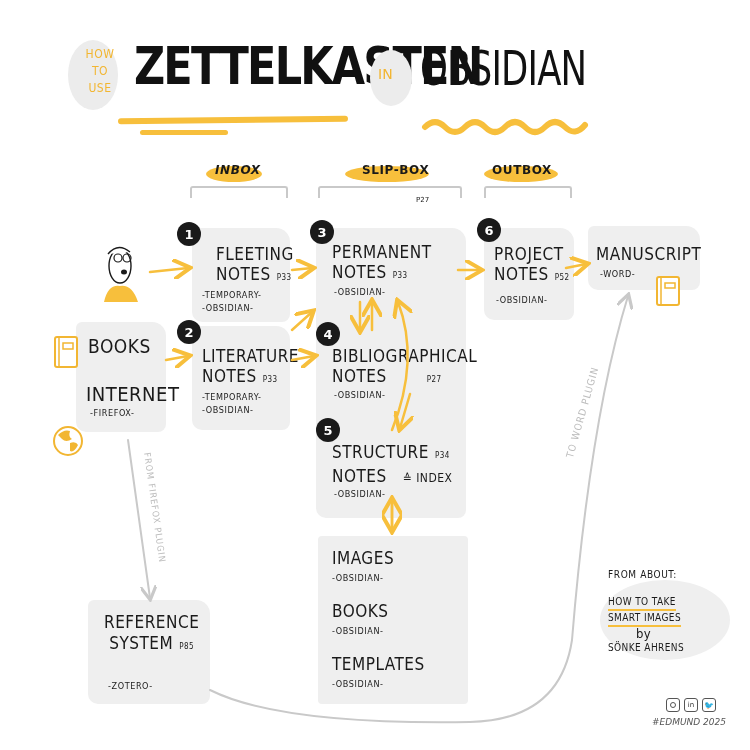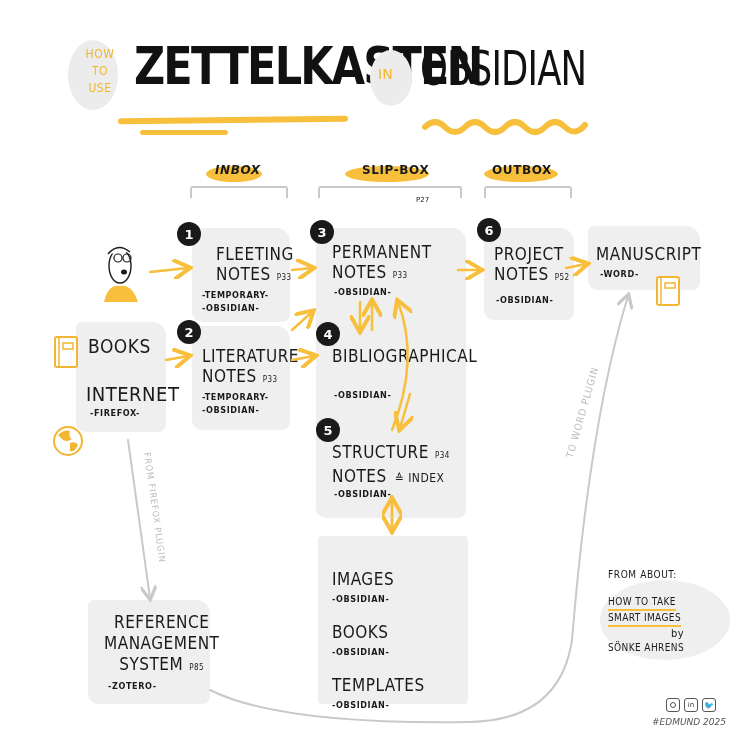--- a/index.html
+++ b/index.html
@@ -7,21 +7,21 @@
   body { position: relative; font-family: "DejaVu Sans", sans-serif; color: #1a1a1a; }
   .abs { position: absolute; }
   .hand { font-family: "DejaVu Sans Condensed", "DejaVu Sans", sans-serif; letter-spacing: 0.5px; }
   .card { position: absolute; background: #efefef; border-radius: 6px 14px 8px 10px; }
   .num {
     position: absolute; width: 24px; height: 24px; border-radius: 50%;
     background: #1a1a1a; color: #fff; font-weight: bold; font-size: 13px;
     display: flex; align-items: center; justify-content: center;
   }
   .title { font-size: 17px; line-height: 20px; text-transform: uppercase; font-weight: 500; }
-  .sub { font-size: 9px; letter-spacing: 0.6px; line-height: 13px; font-weight: bold; }
+  .sub { font-size: 9px; letter-spacing: 0.6px; line-height: 13px; }
   .page { font-size: 8px; margin-left: 6px; }
   .lbl-pill { position: absolute; height: 16px; border-radius: 50%; background: #f7bf3c; }
   .section-label { position: absolute; font-size: 12px; font-weight: 600; letter-spacing: 0.6px; }
   .bracket { position: absolute; border: 2px solid #c9c9c9; border-bottom: none; border-radius: 3px 3px 0 0; height: 12px; }
   svg { overflow: visible; }
 </style>
 </head>
 <body>
 
 <div class="abs" style="left:0;top:0;width:750px;height:150px;">
@@ -107,27 +107,28 @@
 <div class="num" style="left:310px;top:220px;">3</div>
 <div class="abs hand title" style="left:332px;top:242px;">
   <div>PERMANENT</div>
   <div><span>NOTES</span><span class="page">P33</span></div>
 </div>
 <div class="abs hand sub" style="left:334px;top:286px;">-OBSIDIAN-</div>
 
 <div class="num" style="left:316px;top:322px;">4</div>
 <div class="abs hand title" style="left:332px;top:346px;">
   <div>BIBLIOGRAPHICAL</div>
+  <div><span>NOTES</span><span class="page" style="margin-left:40px;">P27</span></div>
 </div>
 <div class="abs hand sub" style="left:334px;top:389px;">-OBSIDIAN-</div>
 
 <div class="num" style="left:316px;top:418px;">5</div>
 <div class="abs hand title" style="left:332px;top:442px;">
   <div><span>STRUCTURE</span><span class="page">P34</span></div>
-  <div><span>NOTES</span><span style="font-size:12px;margin-left:8px;">≙ INDEX</span></div>
+  <div><span>NOTES</span><span style="font-size:12px;margin-left:16px;">≙ INDEX</span></div>
 </div>
 <div class="abs hand sub" style="left:334px;top:488px;">-OBSIDIAN-</div>
 
 <div class="card" style="left:484px;top:228px;width:90px;height:92px;"></div>
 <div class="num" style="left:477px;top:218px;">6</div>
 <div class="abs hand title" style="left:494px;top:244px;">
   <div>PROJECT</div>
   <div><span>NOTES</span><span class="page">P52</span></div>
 </div>
 <div class="abs hand sub" style="left:496px;top:294px;">-OBSIDIAN-</div>
@@ -135,43 +136,42 @@
 <div class="card" style="left:588px;top:226px;width:112px;height:64px;"></div>
 <div class="abs hand title" style="left:596px;top:244px;">MANUSCRIPT</div>
 <div class="abs hand sub" style="left:600px;top:268px;">-WORD-</div>
 <svg class="abs" style="left:655px;top:275px;" width="28" height="32">
   <rect x="2" y="2" width="22" height="28" rx="2" fill="#fff" stroke="#f2b632" stroke-width="2"></rect>
   <line x1="6" y1="2" x2="6" y2="30" stroke="#f2b632" stroke-width="1.5"></line>
   <rect x="10" y="8" width="10" height="5" fill="none" stroke="#f2b632" stroke-width="1.5"></rect>
 </svg>
 
 <div class="card" style="left:318px;top:536px;width:150px;height:168px;border-radius:4px;"></div>
-<div class="abs hand" style="left:332px;top:548px;margin-top:21px;">
+<div class="abs hand" style="left:332px;top:548px;">
   <div class="title">IMAGES</div>
   <div class="sub" style="margin:4px 0 16px;">-OBSIDIAN-</div>
   <div class="title">BOOKS</div>
   <div class="sub" style="margin:4px 0 16px;">-OBSIDIAN-</div>
   <div class="title">TEMPLATES</div>
   <div class="sub" style="margin-top:4px;">-OBSIDIAN-</div>
 </div>
 
 <div class="card" style="left:88px;top:600px;width:122px;height:104px;"></div>
 <div class="abs hand title" style="left:104px;top:612px;line-height:21px;text-align:center;">
   <div>REFERENCE</div>
-  <div>MANAGEMENT</div>
   <div><span>SYSTEM</span><span class="page">P85</span></div>
 </div>
 <div class="abs hand sub" style="left:108px;top:680px;">-ZOTERO-</div>
 
 <div class="abs" style="left:600px;top:580px;width:130px;height:80px;background:#efefef;border-radius:50%;"></div>
 <div class="abs hand" style="left:608px;top:569px;font-size:10px;letter-spacing:0.6px;">FROM ABOUT:</div>
 <div class="abs hand" style="left:608px;top:595px;font-size:10px;line-height:14px;letter-spacing:0.4px;">
   <div style="border-bottom:2px solid #f7bf3c;display:inline-block;text-align:center;">HOW TO TAKE</div><br>
   <div style="border-bottom:2px solid #f7bf3c;display:inline-block;">SMART IMAGES</div>
-  <div style="padding-left:28px;font-size:11px;text-align:right;">by</div>
+  <div style="padding-left:28px;font-size:13px;">by</div>
   <div>SÖNKE AHRENS</div>
 </div>
 
 <div class="abs" style="left:666px;top:698px;display:flex;gap:4px;">
   <div style="width:14px;height:14px;border:1px solid #555;border-radius:3px;display:flex;align-items:center;justify-content:center;">
     <div style="width:6px;height:6px;border:1px solid #555;border-radius:50%;"></div>
   </div>
   <div style="width:14px;height:14px;border:1px solid #555;border-radius:3px;font-size:7px;display:flex;align-items:center;justify-content:center;color:#333;">in</div>
   <div style="width:14px;height:14px;border:1px solid #555;border-radius:3px;font-size:8px;display:flex;align-items:center;justify-content:center;color:#333;">🐦</div>
 </div>

